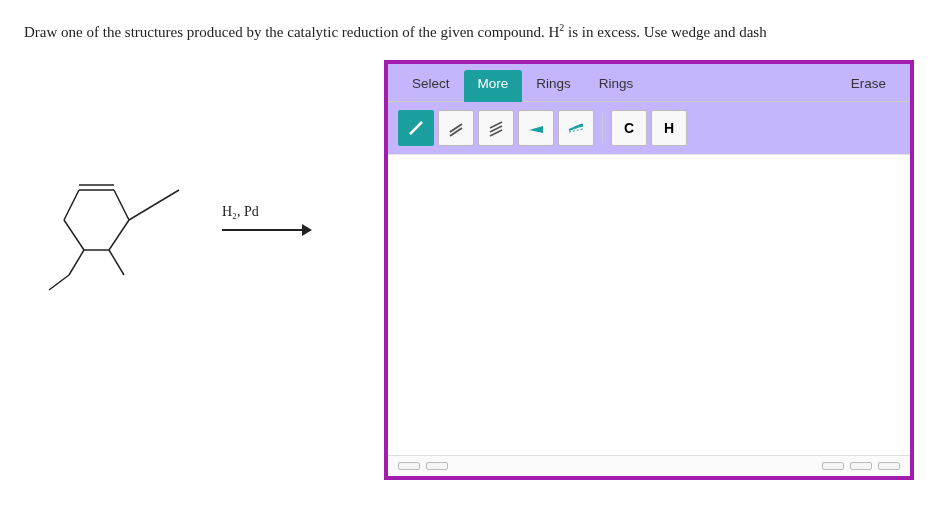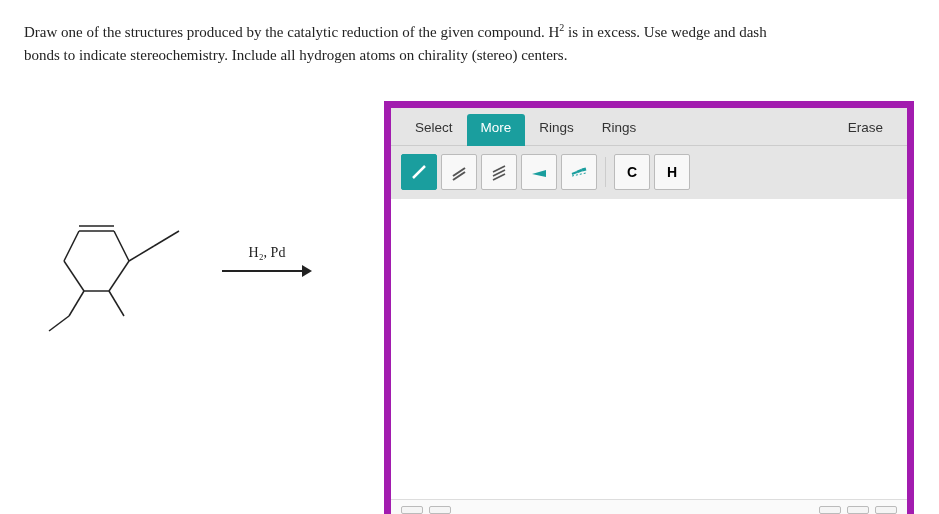--- a/index.html
+++ b/index.html
@@ -7,21 +7,21 @@
       font-family: Georgia, 'Times New Roman', serif;
       background: #fff;
       width: 939px;
       min-height: 514px;
       padding: 20px 24px;
       color: #222;
       font-size: 15px;
     }
     .question-text {
       line-height: 1.55;
-      margin-bottom: 33px;
+      margin-bottom: 16px;
       max-width: 900px;
     }
     .question-text sup {
       font-size: 10px;
     }
     .main-area {
       display: flex;
       align-items: flex-start;
       gap: 0;
     }
@@ -32,21 +32,20 @@
       padding-top: 80px;
       min-width: 360px;
     }
     .molecule-svg {
       width: 180px;
       height: 160px;
     }
     .arrow-label {
       display: flex;
       flex-direction: column;
-      align-items: center;
       gap: 4px;
     }
     .arrow-label .reagent {
       font-size: 14px;
       font-family: Georgia, serif;
       white-space: nowrap;
     }
     .arrow-line {
       display: flex;
       align-items: center;
@@ -57,22 +56,22 @@
       background: #222;
     }
     .arrow-head {
       width: 0;
       height: 0;
       border-top: 6px solid transparent;
       border-bottom: 6px solid transparent;
       border-left: 10px solid #222;
     }
     .draw-panel {
-      border: 7px solid #a21caf;
-      background: #e5e5e5;
+      border: 4px solid #a21caf;
+      background: #c4b5fd;
       width: 530px;
       min-height: 420px;
       display: flex;
       flex-direction: column;
     }
     .toolbar-tabs {
       display: flex;
       align-items: center;
       border-bottom: 1px solid #ccc;
       padding: 6px 10px 0 10px;
@@ -166,21 +165,20 @@
       font-weight: bold;
       font-size: 14px;
       font-family: Arial, sans-serif;
     }
   </style>
 </head>
 <body>
 
 <div class="question-text">
   <span>Draw one of the structures produced by the catalytic reduction of the given compound. H</span><sup>2</sup><span> is in excess. Use wedge and dash</span><br>
-  <span>bonds to indicate stereochemistry. Include all hydrogen atoms on chirality (stereo) centers.</span>
 </div>
 
 <div class="main-area">
   <div class="left-panel">
 
     <svg class="molecule-svg" viewBox="0 0 180 160" xmlns="http://www.w3.org/2000/svg">
 
       <line x1="60" y1="110" x2="40" y2="80" stroke="#222" stroke-width="1.5"></line>
       <line x1="40" y1="80" x2="55" y2="50" stroke="#222" stroke-width="1.5"></line>
       <line x1="55" y1="50" x2="90" y2="50" stroke="#222" stroke-width="1.5"></line>

